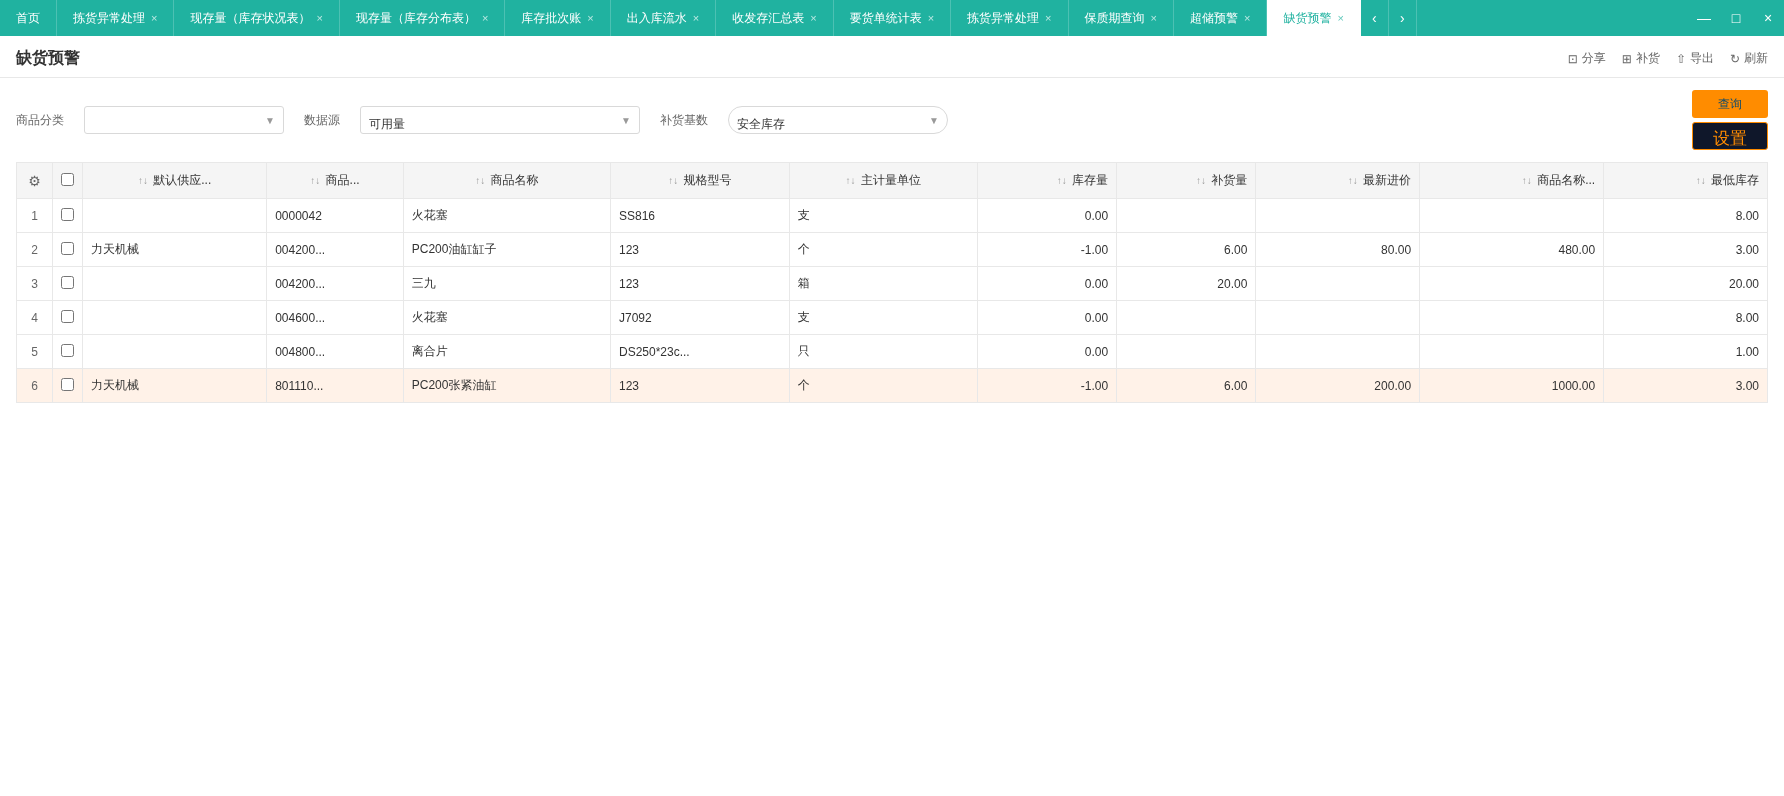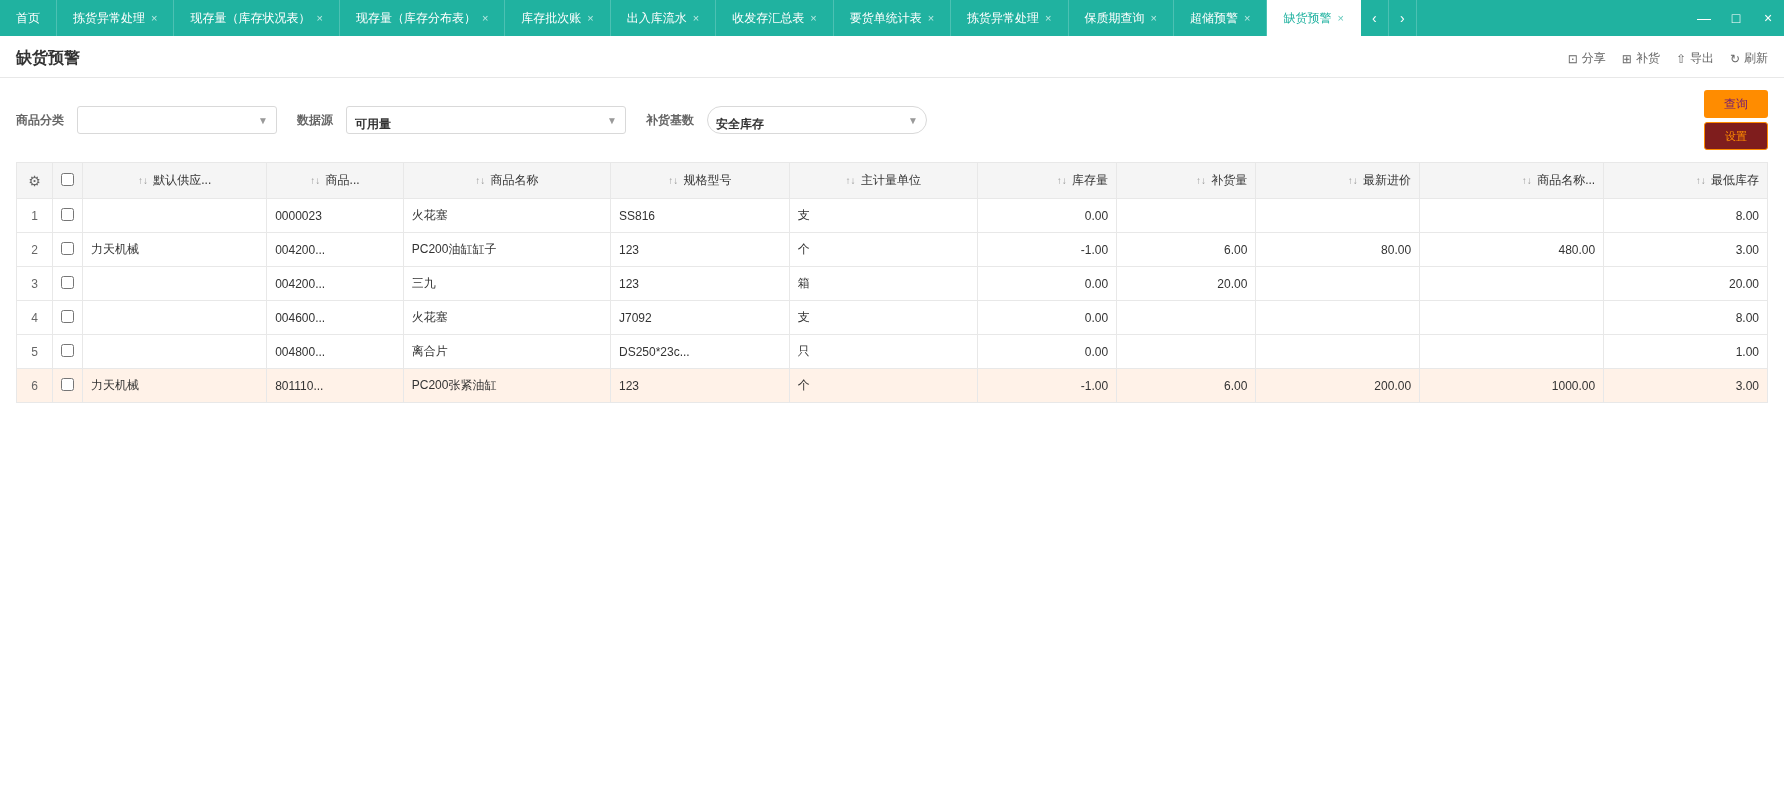--- a/index.html
+++ b/index.html
@@ -100,22 +100,21 @@
     .filter-bar {
       display: flex;
       align-items: center;
       padding: 12px 16px;
       gap: 20px;
       background: #fff;
     }
     .filter-group {
       display: flex;
       align-items: center;
-      gap: 13px;
-      font-weight: bold;
+      gap: 20px;
     }
     .filter-label {
       color: #666;
       font-size: 12px;
       white-space: nowrap;
     }
     .filter-select {
       display: flex;
       align-items: center;
       border: 1px solid #d9d9d9;
@@ -134,38 +133,38 @@
     .filter-select-medium { min-width: 220px; border-radius: 14px; }
 
     .filter-actions {
       display: flex;
       flex-direction: column;
       gap: 4px;
       margin-left: auto;
     }
     .btn-query {
       background: #ff8c00;
-      color: #701a75;
+      color: #0c4a6e;
       border: none;
       border-radius: 3px;
       padding: 4px 12px;
       height: 28px;
       cursor: pointer;
       font-size: 12px;
       white-space: nowrap;
     }
     .btn-settings {
-      background: #7f1d1d;
+      background: #0f172a;
       color: #ff8c00;
       border: 1px solid #ff8c00;
       border-radius: 3px;
       padding: 4px 20px;
       height: 28px;
       cursor: pointer;
-      font-size: 11px;
+      font-size: 17px;
       white-space: nowrap;
     }
 
     
     .table-container {
       padding: 0 16px;
       overflow-x: auto;
     }
     table {
       width: 100%;
@@ -380,21 +379,21 @@
             <span class="col-sort">↑↓</span>
             <span>最低库存</span>
           </th>
         </tr>
       </thead>
       <tbody id="table-body">
       <tr>
     <td class="row-num td-center">1</td>
     <td class="checkbox-cell td-center"><input type="checkbox" style=""></td>
     <td></td>
-    <td>0000023</td>
+    <td>0000042</td>
     <td>火花塞</td>
     <td>SS816</td>
     <td>支</td>
     <td class="td-number">0.00</td>
     <td class="td-number"></td>
     <td class="td-number"></td>
     <td class="td-number"></td>
     <td class="td-number">8.00</td>
   </tr>
           <tr>

